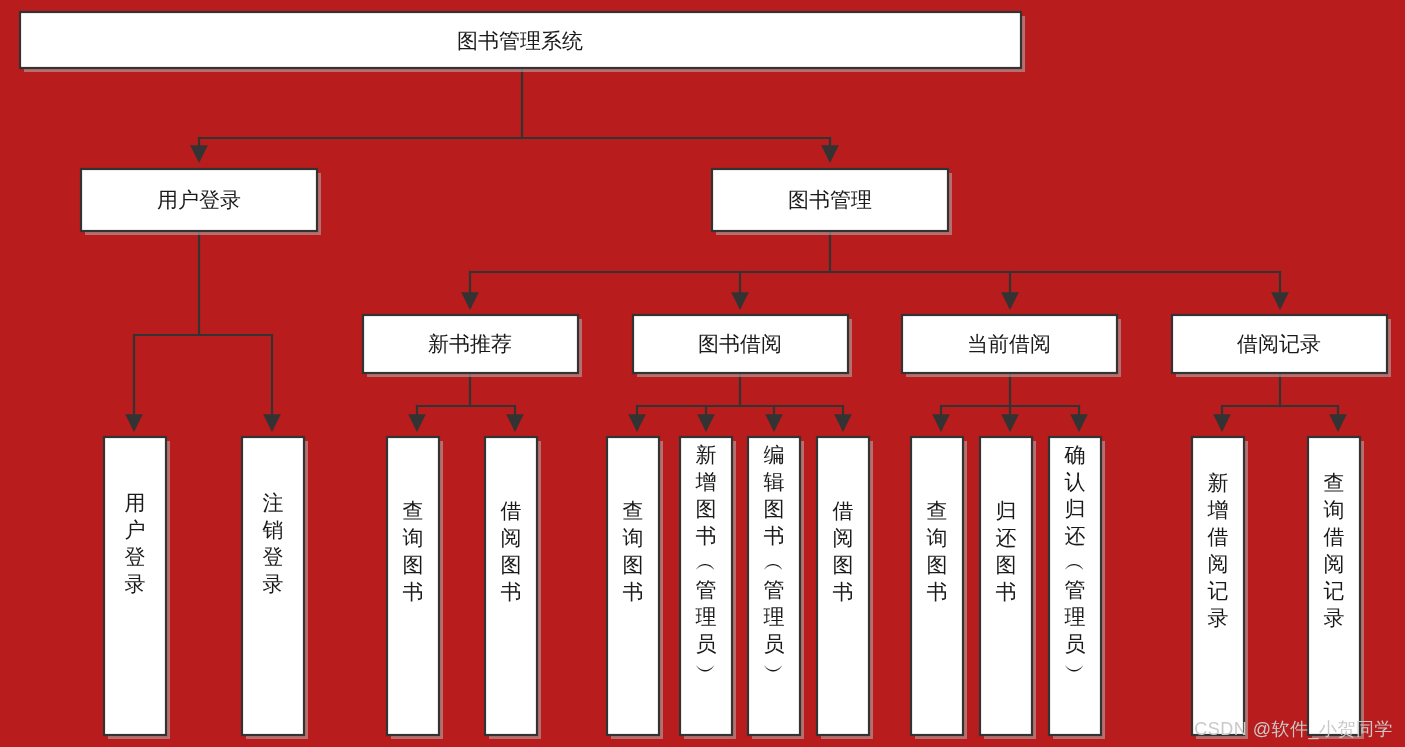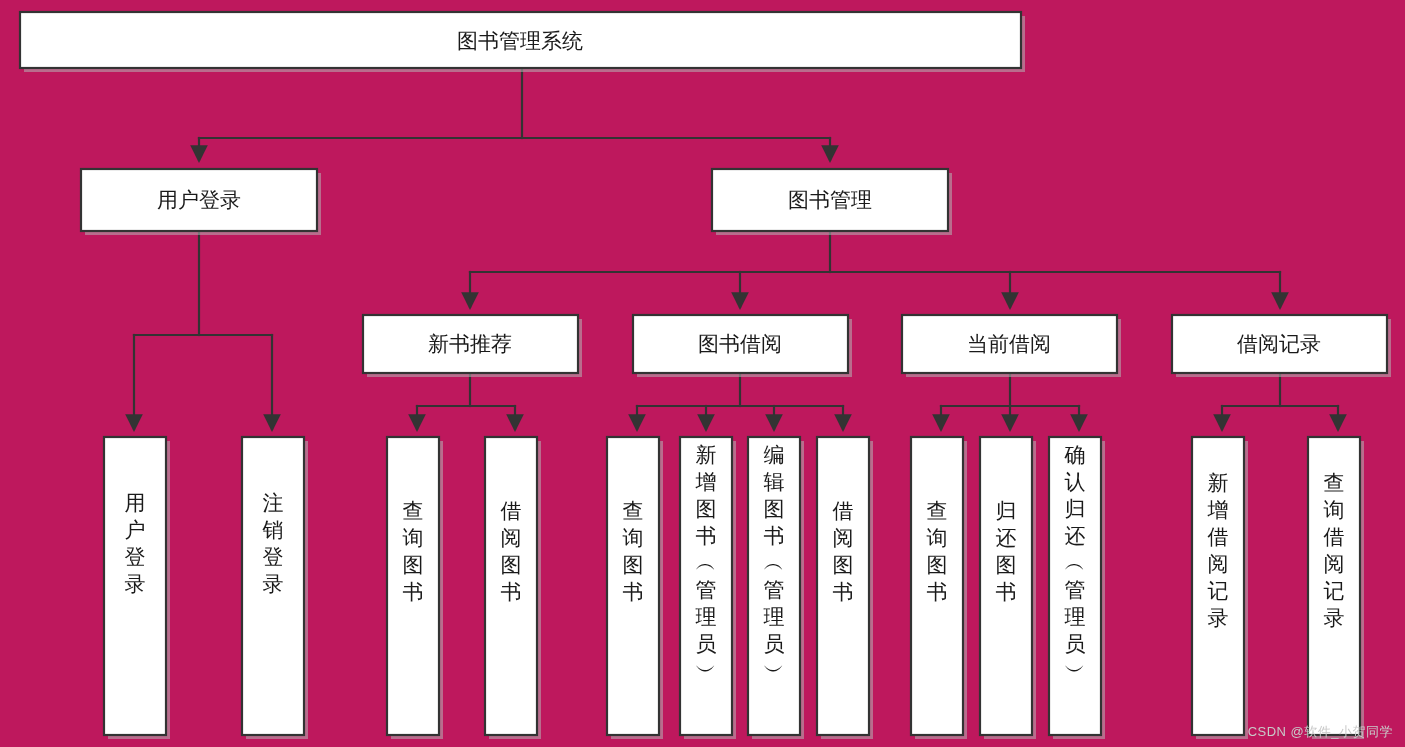--- a/index.html
+++ b/index.html
@@ -11,21 +11,21 @@
   body {
     width: 1405px;
     height: 747px;
     overflow: hidden;
     font-family: "Liberation Sans", "DejaVu Sans", sans-serif;
   }
   #diagram-root {
     position: relative;
     width: 1405px;
     height: 747px;
-    background: #be185d;
+    background: #b91c1c;
   }
   svg#tree-svg {
     position: absolute;
     top: 0;
     left: 0;
     width: 1405px;
     height: 747px;
     display: block;
   }
   .node-rect {
@@ -57,21 +57,21 @@
     font-family: "Liberation Sans", "DejaVu Sans", sans-serif;
     font-size: 21px;
     fill: #1a1a1a;
     text-anchor: middle;
   }
   .watermark-text {
     position: absolute;
     right: 12px;
     bottom: 6px;
     font-family: "Liberation Sans", "DejaVu Sans", sans-serif;
-    font-size: 13px;
+    font-size: 18px;
     color: #c9c9c9;
     letter-spacing: 0.5px;
     white-space: nowrap;
     user-select: none;
   }
 </style>
 </head>
 <body>
 
 <div id="diagram-root">

